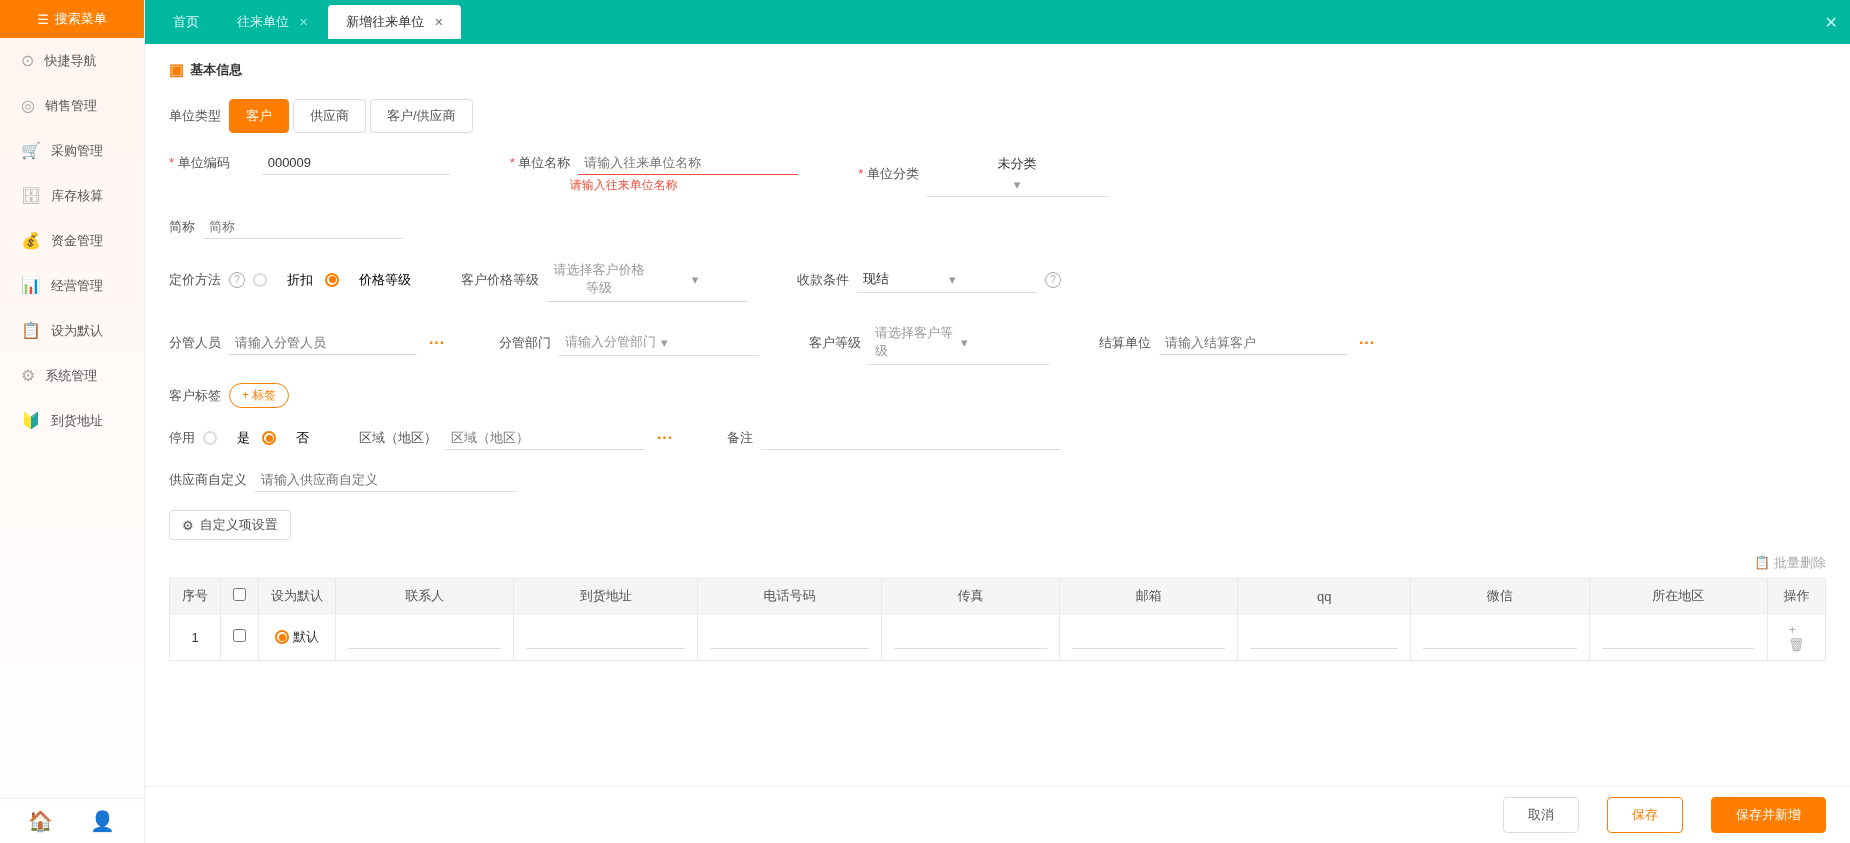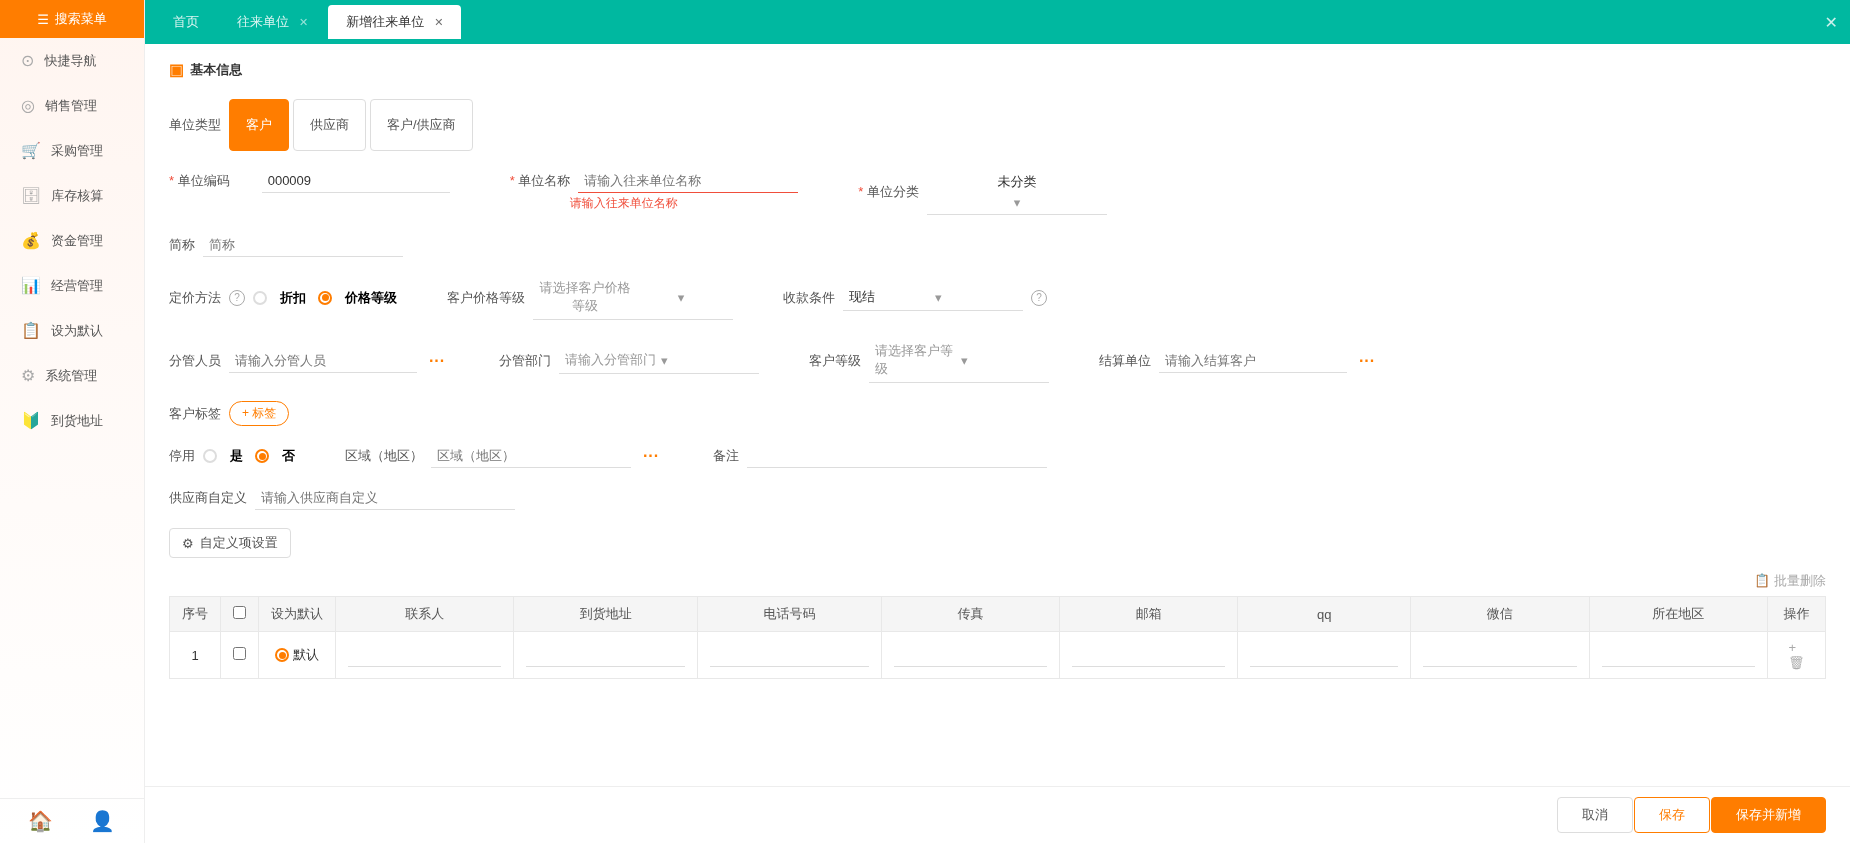--- a/index.html
+++ b/index.html
@@ -154,37 +154,37 @@
       gap: 4px;
       cursor: pointer;
     }
     .form-select-wrapper span { flex: 1; color: #999; font-size: 13px; }
     .form-select-wrapper span.has-value { color: #333; }
     .chevron { color: #aaa; font-size: 12px; }
 
     
     .type-btn-group { display: flex; gap: 4px; }
     .type-btn {
-      padding: 16px 16px;
+      padding: 7px 16px;
       border: 1px solid #ddd;
       border-radius: 4px;
       cursor: pointer;
       font-size: 13px;
       background: white;
       color: #555;
     }
     .type-btn.active {
       background: #ff7d00;
       border-color: #ff7d00;
       color: white;
     }
 
     
     .radio-group { display: flex; align-items: center; gap: 12px; }
-    .radio-item { display: flex; align-items: center; gap: 13px; cursor: pointer; font-weight: bold; }
+    .radio-item { display: flex; align-items: center; gap: 20px; cursor: pointer; }
     .radio-circle {
       width: 14px; height: 14px;
       border-radius: 50%;
       border: 2px solid #ddd;
       display: flex; align-items: center; justify-content: center;
     }
     .radio-circle.checked { border-color: #ff7d00; }
     .radio-circle.checked::after {
       content: '';
       width: 7px; height: 7px;
@@ -260,21 +260,21 @@
 
     .batch-delete { color: #aaa; font-size: 12px; text-align: right; margin-bottom: 6px; cursor: pointer; }
 
     
     .footer {
       background: white;
       border-top: 1px solid #eee;
       padding: 10px 24px;
       display: flex;
       justify-content: flex-end;
-      gap: 1px;
+      gap: 28px;
     }
     .btn {
       padding: 8px 24px;
       border-radius: 4px;
       cursor: pointer;
       font-size: 13px;
       border: 1px solid #ddd;
       background: white;
       color: #555;
     }

